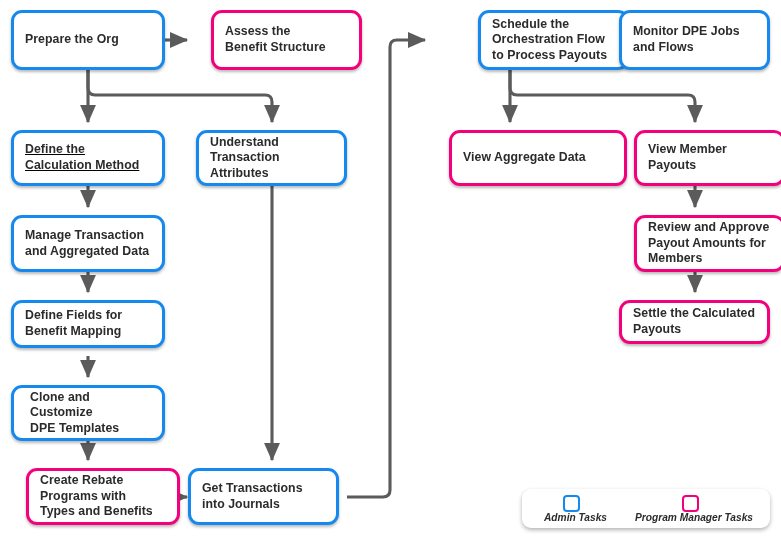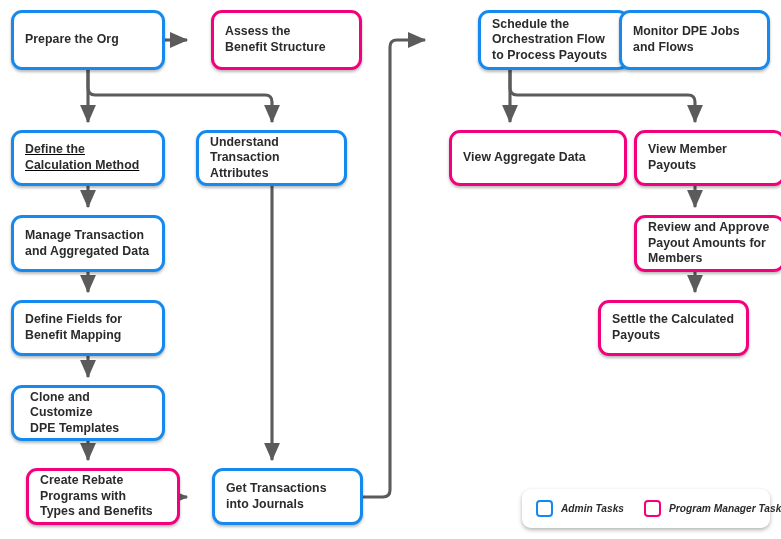--- a/index.html
+++ b/index.html
@@ -53,20 +53,21 @@
     background: #ffffff;
     border-radius: 9px;
     box-shadow: 0 2px 4px rgba(0,0,0,0.30);
     display: flex;
     align-items: center;
     padding-left: 14px;
   }
   .legend-entry {
     display: flex;
     align-items: center;
+    flex-direction: column;
   }
   .legend-entry + .legend-entry { margin-left: 20px; }
   .swatch {
     width: 17px;
     height: 17px;
     box-sizing: border-box;
     border: 2.5px solid #1589ee;
     border-radius: 4px;
     background: #ffffff;
     flex: 0 0 auto;
@@ -160,38 +161,38 @@
       </div>
       <div class="node" style="left: 11px; top: 215px; width: 154px; height: 57px;">
         <div class="label">Manage Transaction
 and Aggregated Data</div>
       </div>
       <div class="node pm" style="left: 619px; top: 215px; width: 151px; height: 57px;">
         <div class="label">Review and Approve
 Payout Amounts for
 Members</div>
       </div>
-      <div class="node" style="left: 11px; top: 300px; width: 154px; height: 56px;">
+      <div class="node" style="left: 11px; top: 300px; width: 154px; height: 48px;">
         <div class="label">Define Fields for
 Benefit Mapping</div>
       </div>
-      <div class="node pm" style="left: 583px; top: 300px; width: 151px; height: 56px;">
+      <div class="node pm" style="left: 604px; top: 300px; width: 151px; height: 44px;">
         <div class="label">Settle the Calculated
 Payouts</div>
       </div>
       <div class="node" style="left: 11px; top: 385px; width: 154px; height: 56px; padding-left: 16px;">
         <div class="label">Clone and Customize
 DPE Templates</div>
       </div>
       <div class="node pm" style="left: 11px; top: 468px; width: 154px; height: 57px;">
         <div class="label">Create Rebate
 Programs with
 Types and Benefits</div>
       </div>
-      <div class="node" style="left: 212px; top: 468px; width: 151px; height: 57px;">
+      <div class="node" style="left: 188px; top: 468px; width: 151px; height: 57px;">
         <div class="label">Get Transactions
 into Journals</div>
       </div>
     </div>
 
   <div id="legend">
       <div class="legend-entry">
         <span class="swatch"></span>
         <span class="legend-text">Admin Tasks</span>
       </div>

